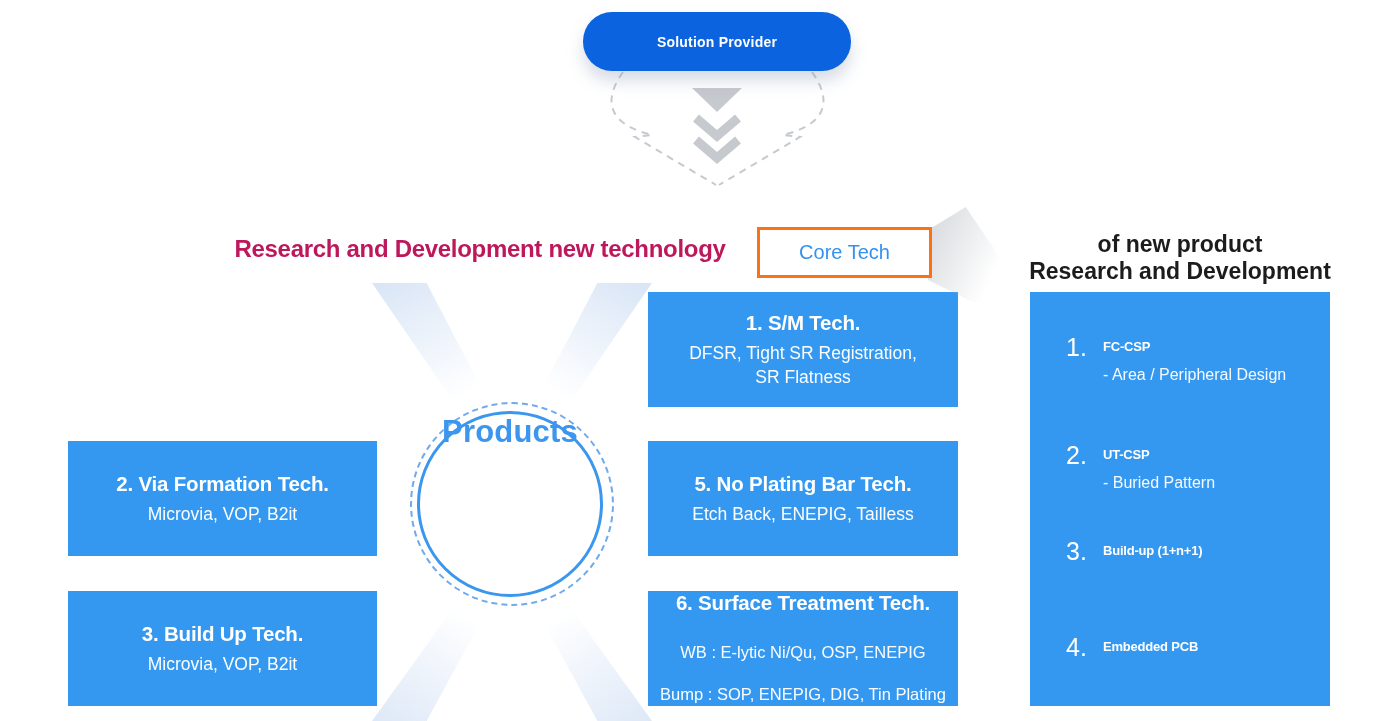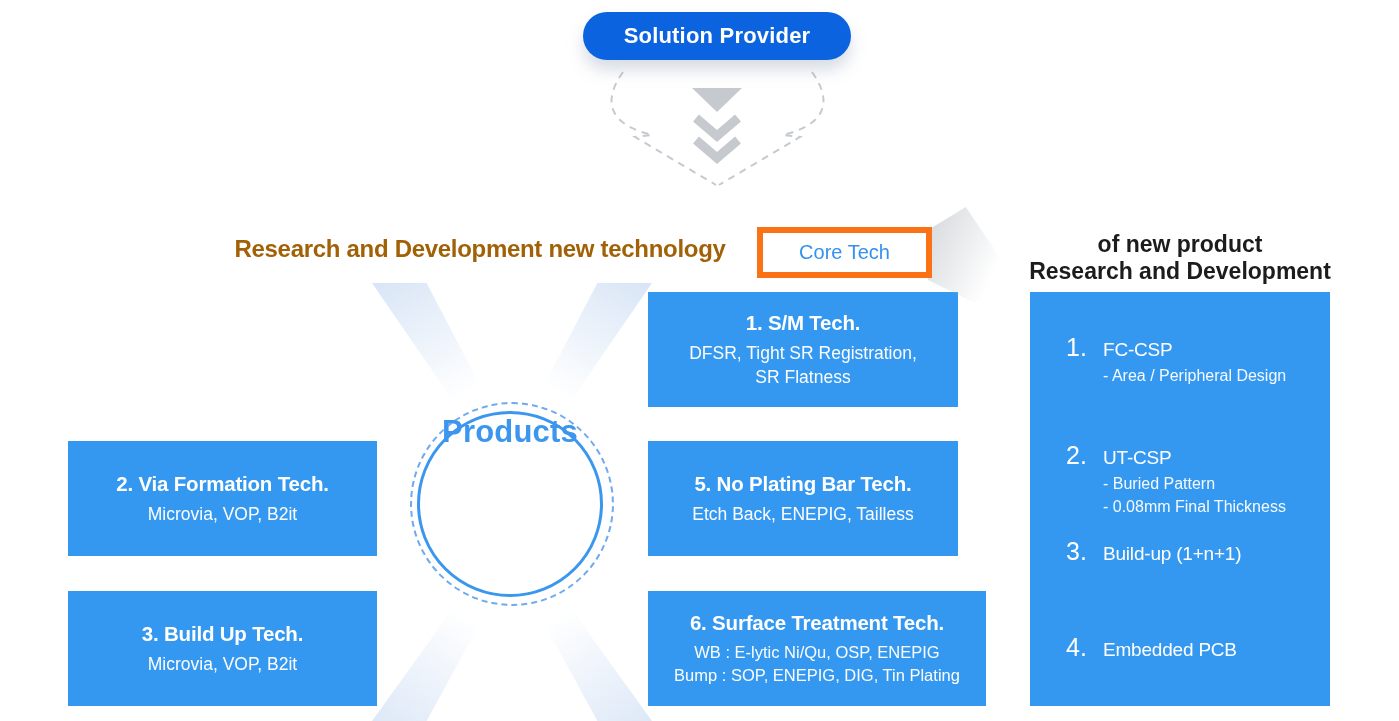--- a/index.html
+++ b/index.html
@@ -4,38 +4,38 @@
 <style>
   * { margin:0; padding:0; box-sizing:border-box; }
   html,body { background:#fff; }
   body { font-family:"Liberation Sans", sans-serif; }
   .stage{
     position:relative; width:1399px; height:721px; background:#ffffff;
     overflow:hidden; margin:0 auto;
   }
   
   .pill{
-    position:absolute; left:583px; top:12px; width:268px; height:48px;
+    position:absolute; left:583px; top:12px; width:268px; height:59px;
     background:#0b63e0; border-radius:29px;
     display:flex; align-items:center; justify-content:center;
-    color:#ffffff; font-size:22px; font-weight:700; letter-spacing:.2px;
+    color:#ffffff; font-size:14px; font-weight:700; letter-spacing:.2px;
     box-shadow:0 10px 16px rgba(140,155,180,.35);
     z-index:5;
   }
   .arrow-svg{ position:absolute; left:575px; top:66px; z-index:1; }
 
   
   .heading-left{
     position:absolute; left:480px; top:235px; transform:translateX(-50%);
-    white-space:nowrap; font-size:24px; font-weight:700; color:#a16207;
+    white-space:nowrap; font-size:24px; font-weight:700; color:#be185d;
     letter-spacing:-.3px; z-index:4;
   }
   .core-tech{
     position:absolute; left:757px; top:227px; width:175px; height:51px;
-    background:#ffffff; border:6px solid #f97316;
+    background:#ffffff; border:3px solid #f97316;
     display:flex; align-items:center; justify-content:center;
     color:#3392ef; font-size:20px; z-index:4;
   }
   .core-ribbon{
     position:absolute; left:928px; top:207px; width:90px; height:96px;
     background:linear-gradient(115deg, rgba(176,181,188,.55), rgba(255,255,255,0) 72%);
     clip-path:polygon(0 24%, 42% 0, 100% 80%, 52% 100%, 0 76%);
     z-index:3;
   }
   .heading-right{
@@ -82,21 +82,21 @@
   .tech-sub.small{ font-size:16.5px; line-height:23px; }
 
   
   .product-box{
     position:absolute; left:1030px; top:292px; width:300px; height:414px;
     background:#3598f0; color:#ffffff; z-index:2;
   }
   .p-item{ position:absolute; left:36px; }
   .p-head{ display:flex; gap:10px; align-items:flex-start; }
   .p-num{ font-size:25px; font-weight:300; width:27px; line-height:26px; }
-  .p-name{ font-size:19px; font-weight:400; padding-top:5px; letter-spacing:-.2px; }
+  .p-name{ font-size:13px; font-weight:700; padding-top:5px; letter-spacing:-.2px; }
   .p-details{ margin-left:37px; margin-top:3px; font-size:16px; font-weight:400;
     line-height:23px; color:rgba(255,255,255,.95); }
   .p-item-1{ top:42px; } .p-item-2{ top:150px; } .p-item-3{ top:246px; } .p-item-4{ top:342px; }
 </style>
 </head>
 <body>
 
 <div class="stage">
 
   <div class="pill">
@@ -144,21 +144,21 @@
 
   <div class="tech-box" style="left:648px; top:292px; width:310px;">
     <div class="tech-title">1. S/M Tech.</div>
     <div class="tech-sub">DFSR, Tight SR Registration,</div>
     <div class="tech-sub">SR Flatness</div>
   </div>
   <div class="tech-box" style="left:648px; top:441px; width:310px;text-align:right;">
     <div class="tech-title">5. No Plating Bar Tech.</div>
     <div class="tech-sub">Etch Back, ENEPIG, Tailless</div>
   </div>
-  <div class="tech-box" style="left:648px; top:591px; width:338px;">
+  <div class="tech-box" style="left:648px; top:591px; width:310px;justify-content:space-between;">
     <div class="tech-title">6. Surface Treatment Tech.</div>
     <div class="tech-sub small">WB : E-lytic Ni/Qu, OSP, ENEPIG</div>
     <div class="tech-sub small">Bump : SOP, ENEPIG, DIG, Tin Plating</div>
   </div>
 
   <div class="product-box">
 
     <div class="p-item p-item-1">
       <div class="p-head">
         <span class="p-num">1.</span>
@@ -166,21 +166,20 @@
       </div>
       <div class="p-details">- Area / Peripheral Design</div>
     </div>
 
     <div class="p-item p-item-2">
       <div class="p-head">
         <span class="p-num">2.</span>
         <span class="p-name">UT-CSP</span>
       </div>
       <div class="p-details">- Buried Pattern</div>
-      <div class="p-details" style="margin-top:0;">- 0.08mm Final Thickness</div>
     </div>
 
     <div class="p-item p-item-3">
       <div class="p-head">
         <span class="p-num">3.</span>
         <span class="p-name">Build-up (1+n+1)</span>
       </div>
     </div>
 
     <div class="p-item p-item-4">

